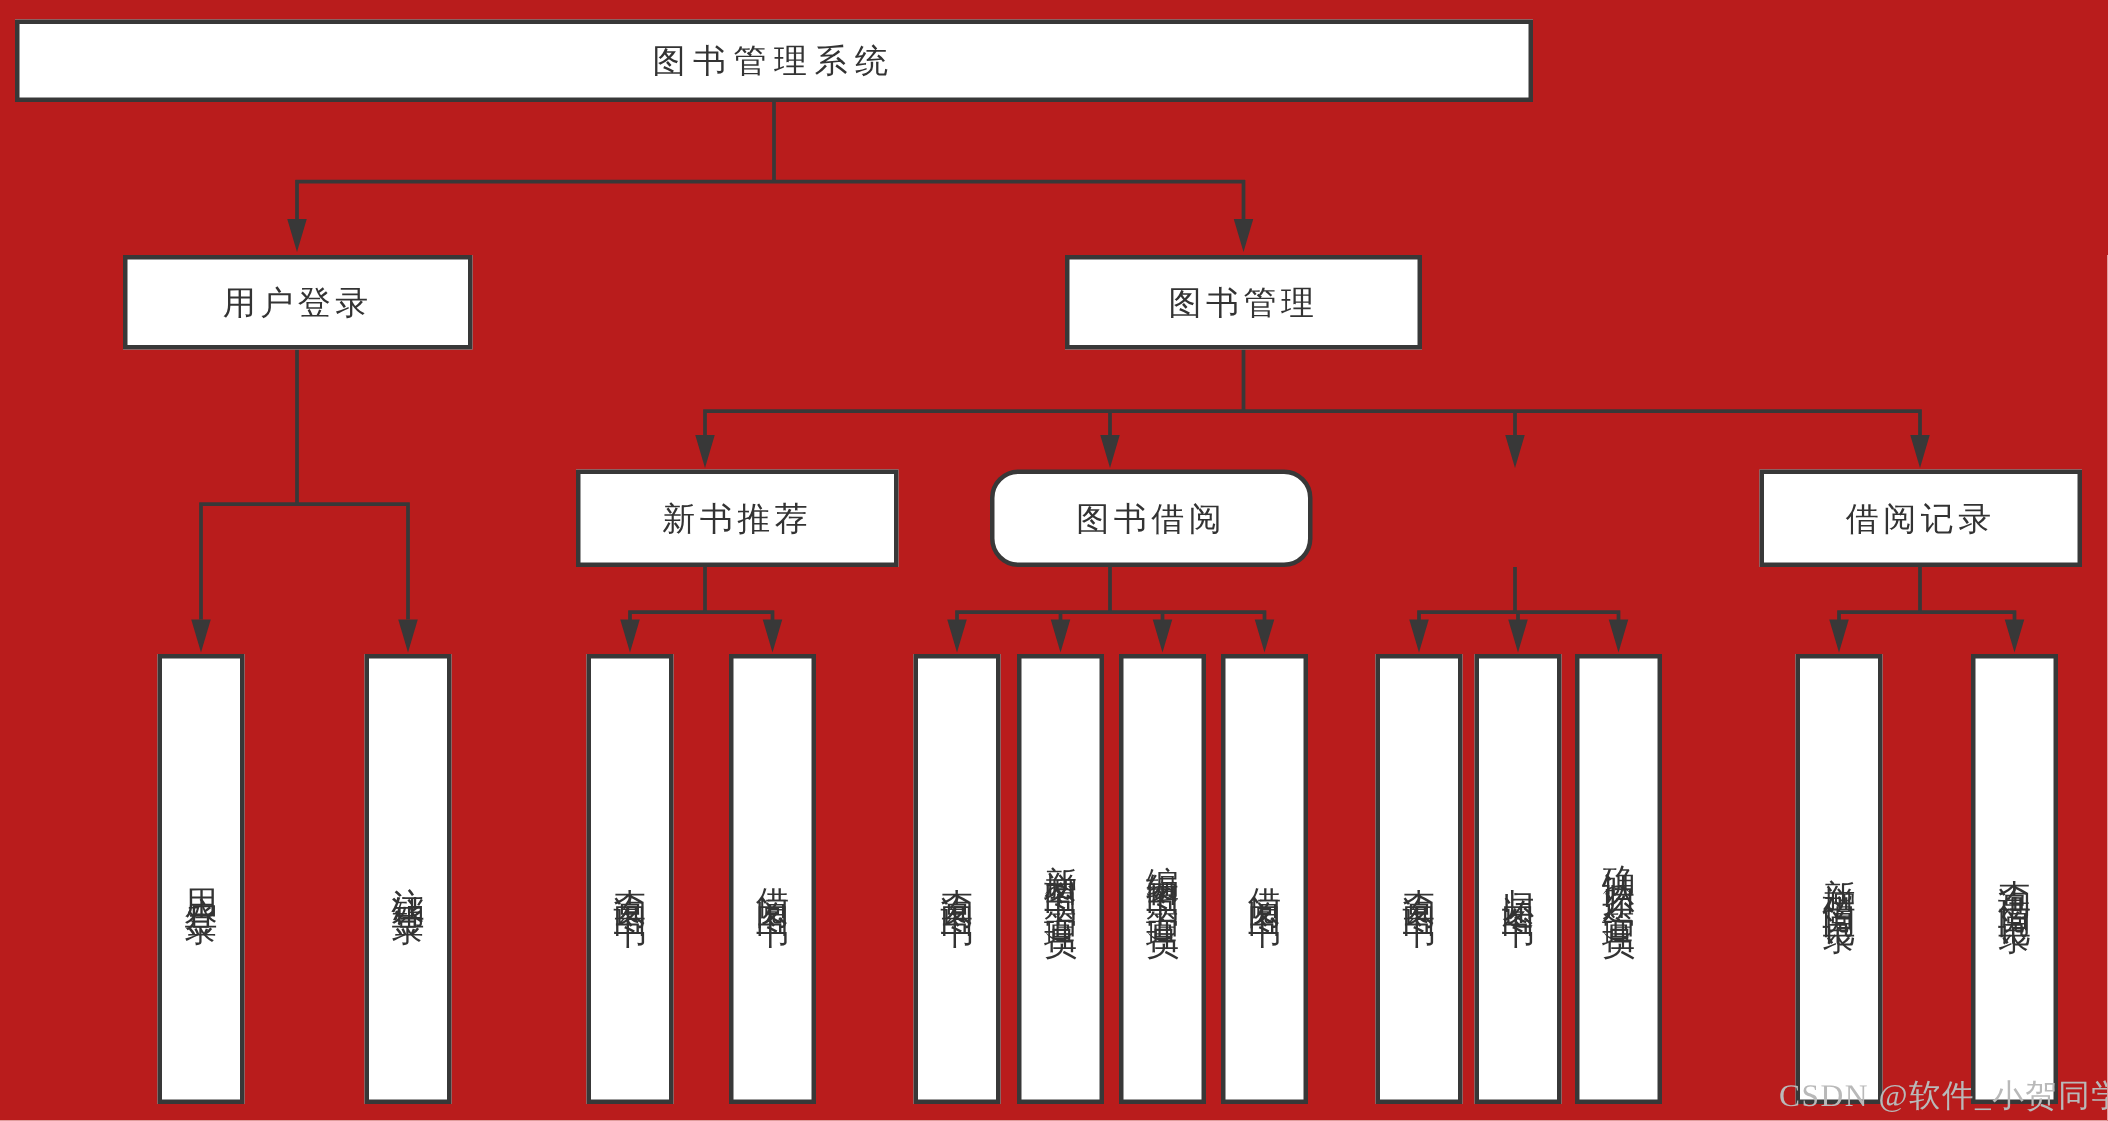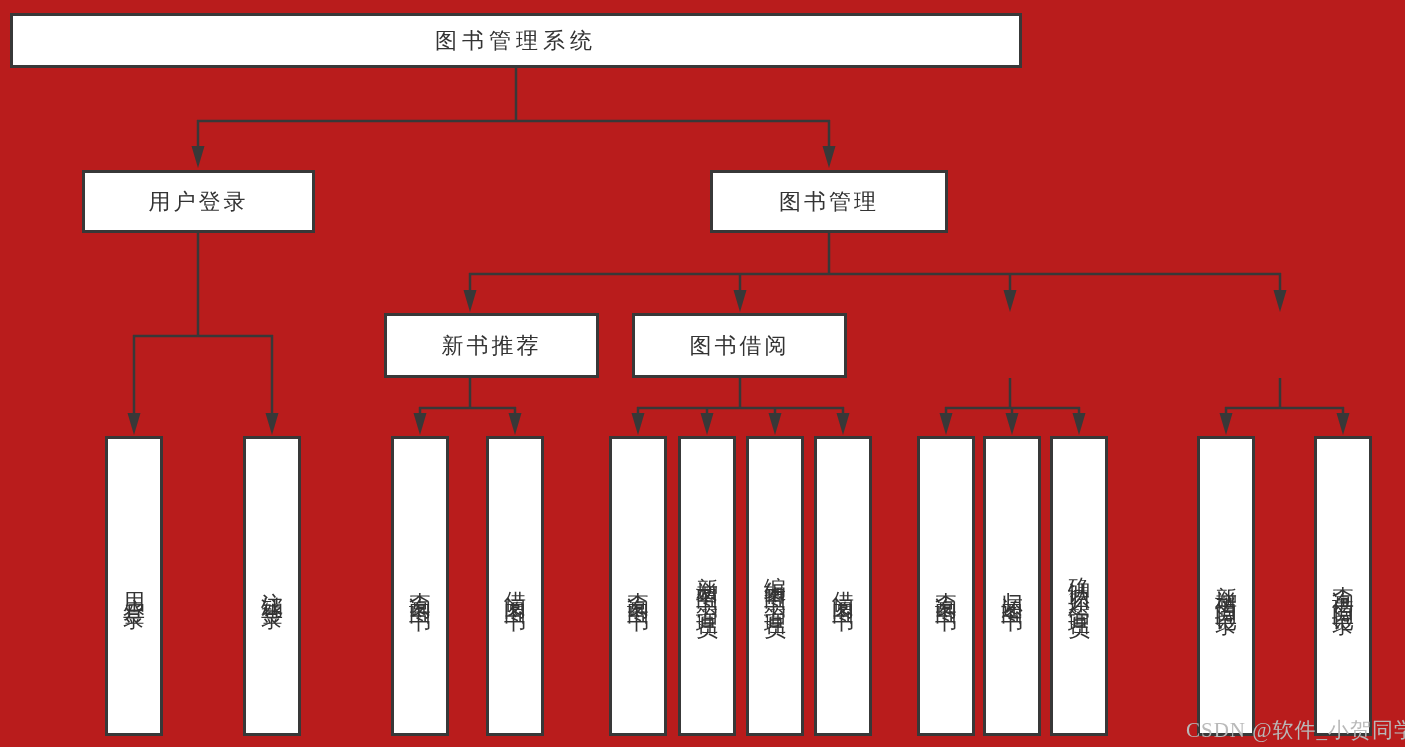--- a/index.html
+++ b/index.html
@@ -115,21 +115,22 @@
       <polygon class="arrowhead" points="1336.5,413 1349.5,413 1343,435"></polygon>
     </g>
   </svg>
 
   <div class="node root">图书管理系统</div>
 
   <div class="node lvl2" style="left:82px; width:233px;">用户登录</div>
   <div class="node lvl2" style="left:710px; width:238px;">图书管理</div>
 
   <div class="node lvl3" style="left:362px;margin-left:22px;">新书推荐</div>
-  <div class="node lvl3" style="left:632px;">图书借阅</div>
+  <div class="node lvl3" style="left:660px;border-radius:19px;">图书借阅</div>
+  <div class="node lvl3" style="left:1173px;">借阅记录</div>
 
   <div class="node leaf" style="left:105px;">
     <span class="vtext">用户登录</span>
   </div>
   <div class="node leaf" style="left:243px;">
     <span class="vtext">注销登录</span>
   </div>
 
   <div class="node leaf" style="left:391px;">
     <span class="vtext">查询图书</span>

